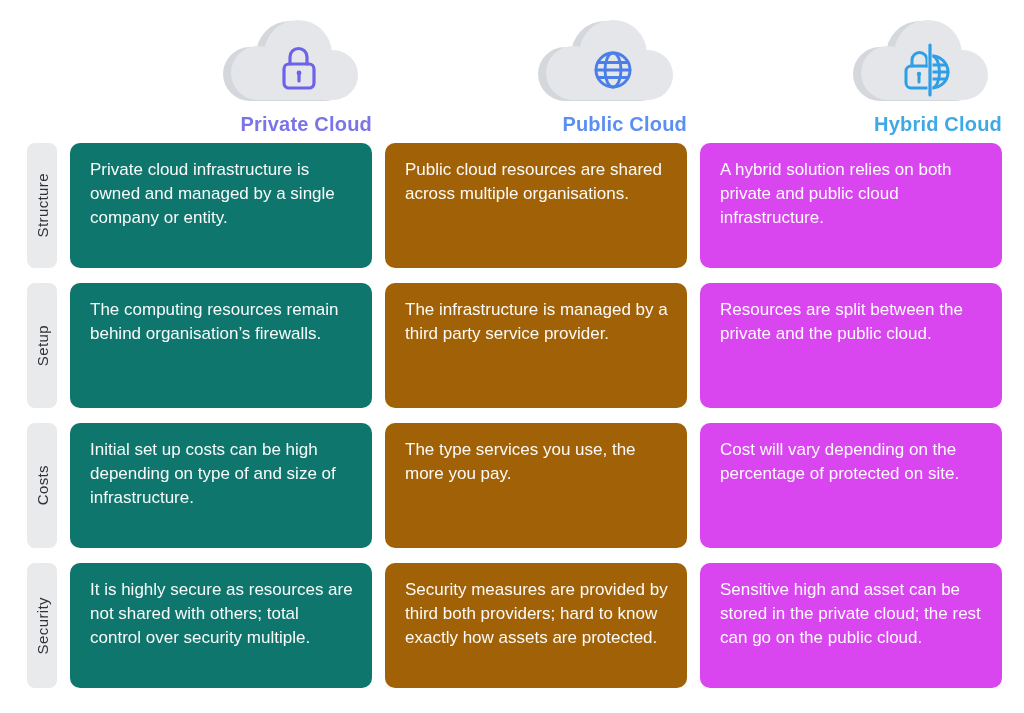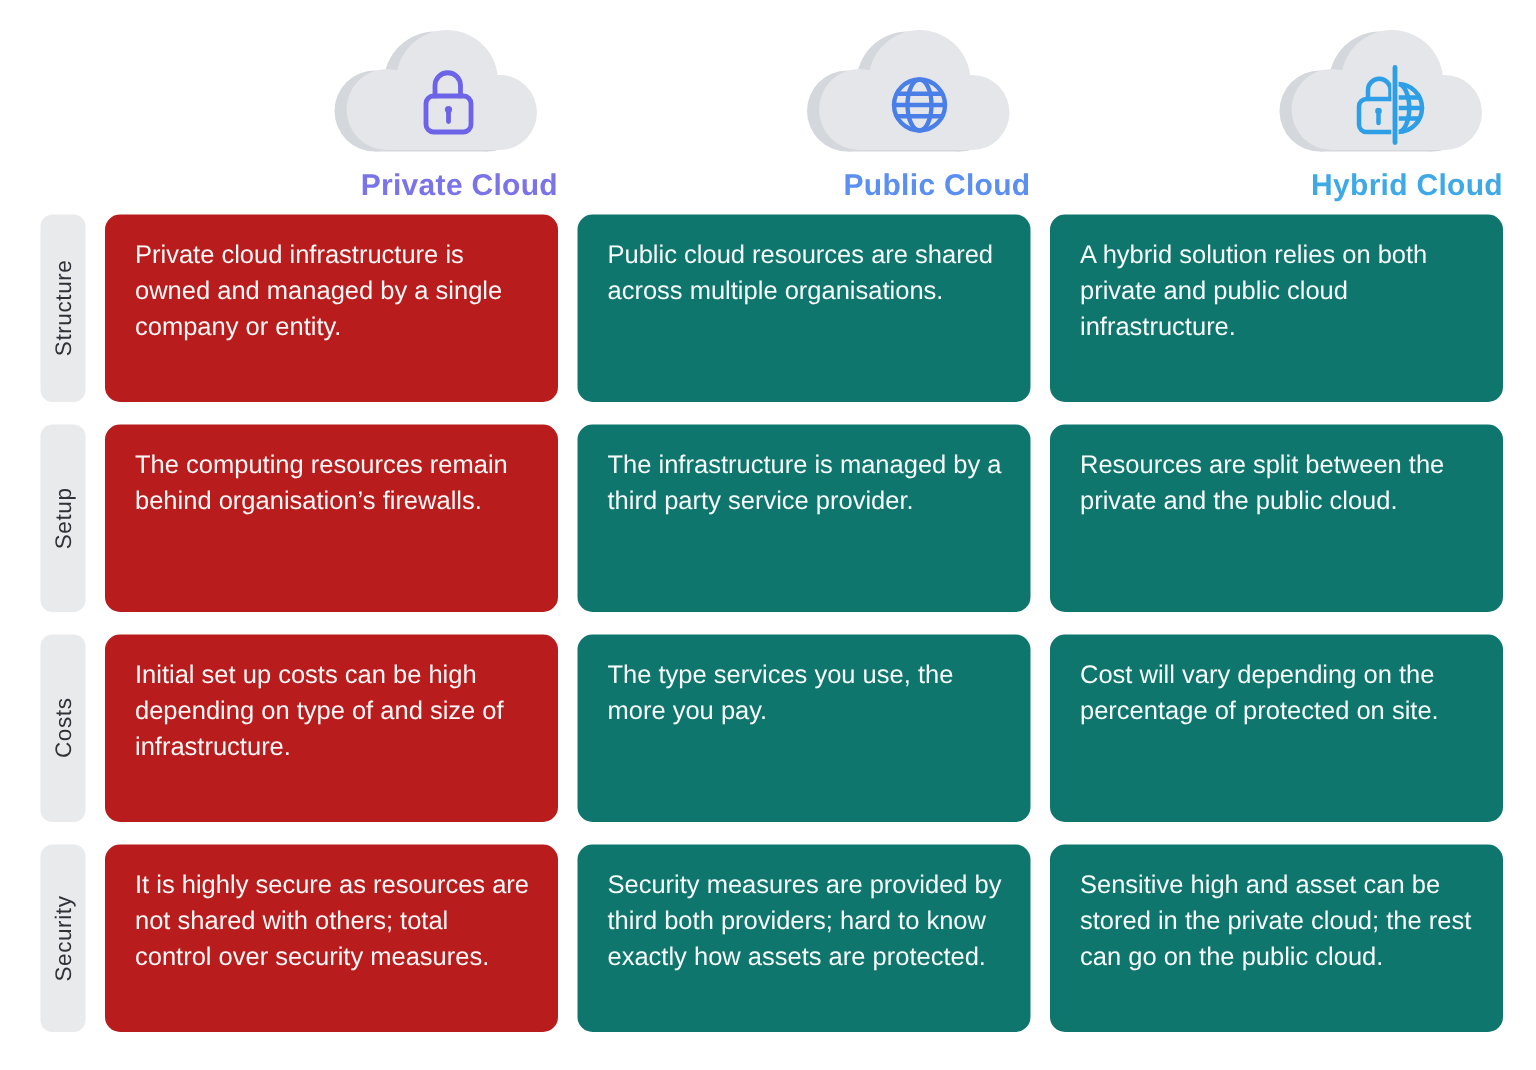--- a/index.html
+++ b/index.html
@@ -34,23 +34,23 @@
     writing-mode:vertical-rl; transform:rotate(180deg);
     font-size:15px; font-weight:500; color:#2F3338; letter-spacing:0.4px;
     white-space:nowrap;
   }
   .cell {
     border-radius:10px; box-sizing:border-box;
     padding:15px 19px 10px 20px;
     color:rgba(255,255,255,0.97);
     font-size:17px; line-height:1.42; font-weight:500;
   }
-  .cell.c-private { background:#b91c1c; }
-  .cell.c-public  { background:#0f766e; }
-  .cell.c-hybrid  { background:#0f766e; }
+  .cell.c-private { background:#0f766e; }
+  .cell.c-public  { background:#a16207; }
+  .cell.c-hybrid  { background:#d946ef; }
 </style>
 </head>
 <body>
 
 <div class="board">
 
   <div class="headers">
 
     <div class="col-header">
       <div class="cloud-wrap">
@@ -169,18 +169,18 @@
     <div class="row-label">
         <span>Costs</span>
       </div>
     <div class="cell c-private">Initial set up costs can be high depending on type of and size of infrastructure.</div>
     <div class="cell c-public">The type services you use, the more you pay.</div>
     <div class="cell c-hybrid">Cost will vary depending on the percentage of protected on site.</div>
 
     <div class="row-label">
         <span>Security</span>
       </div>
-    <div class="cell c-private">It is highly secure as resources are not shared with others; total control over security measures.</div>
+    <div class="cell c-private">It is highly secure as resources are not shared with others; total control over security multiple.</div>
     <div class="cell c-public">Security measures are provided by third both providers; hard to know exactly how assets are protected.</div>
     <div class="cell c-hybrid">Sensitive high and asset can be stored in the private cloud; the rest can go on the public cloud.</div>
 
   </div>
 </div>
 
 </body></html>

